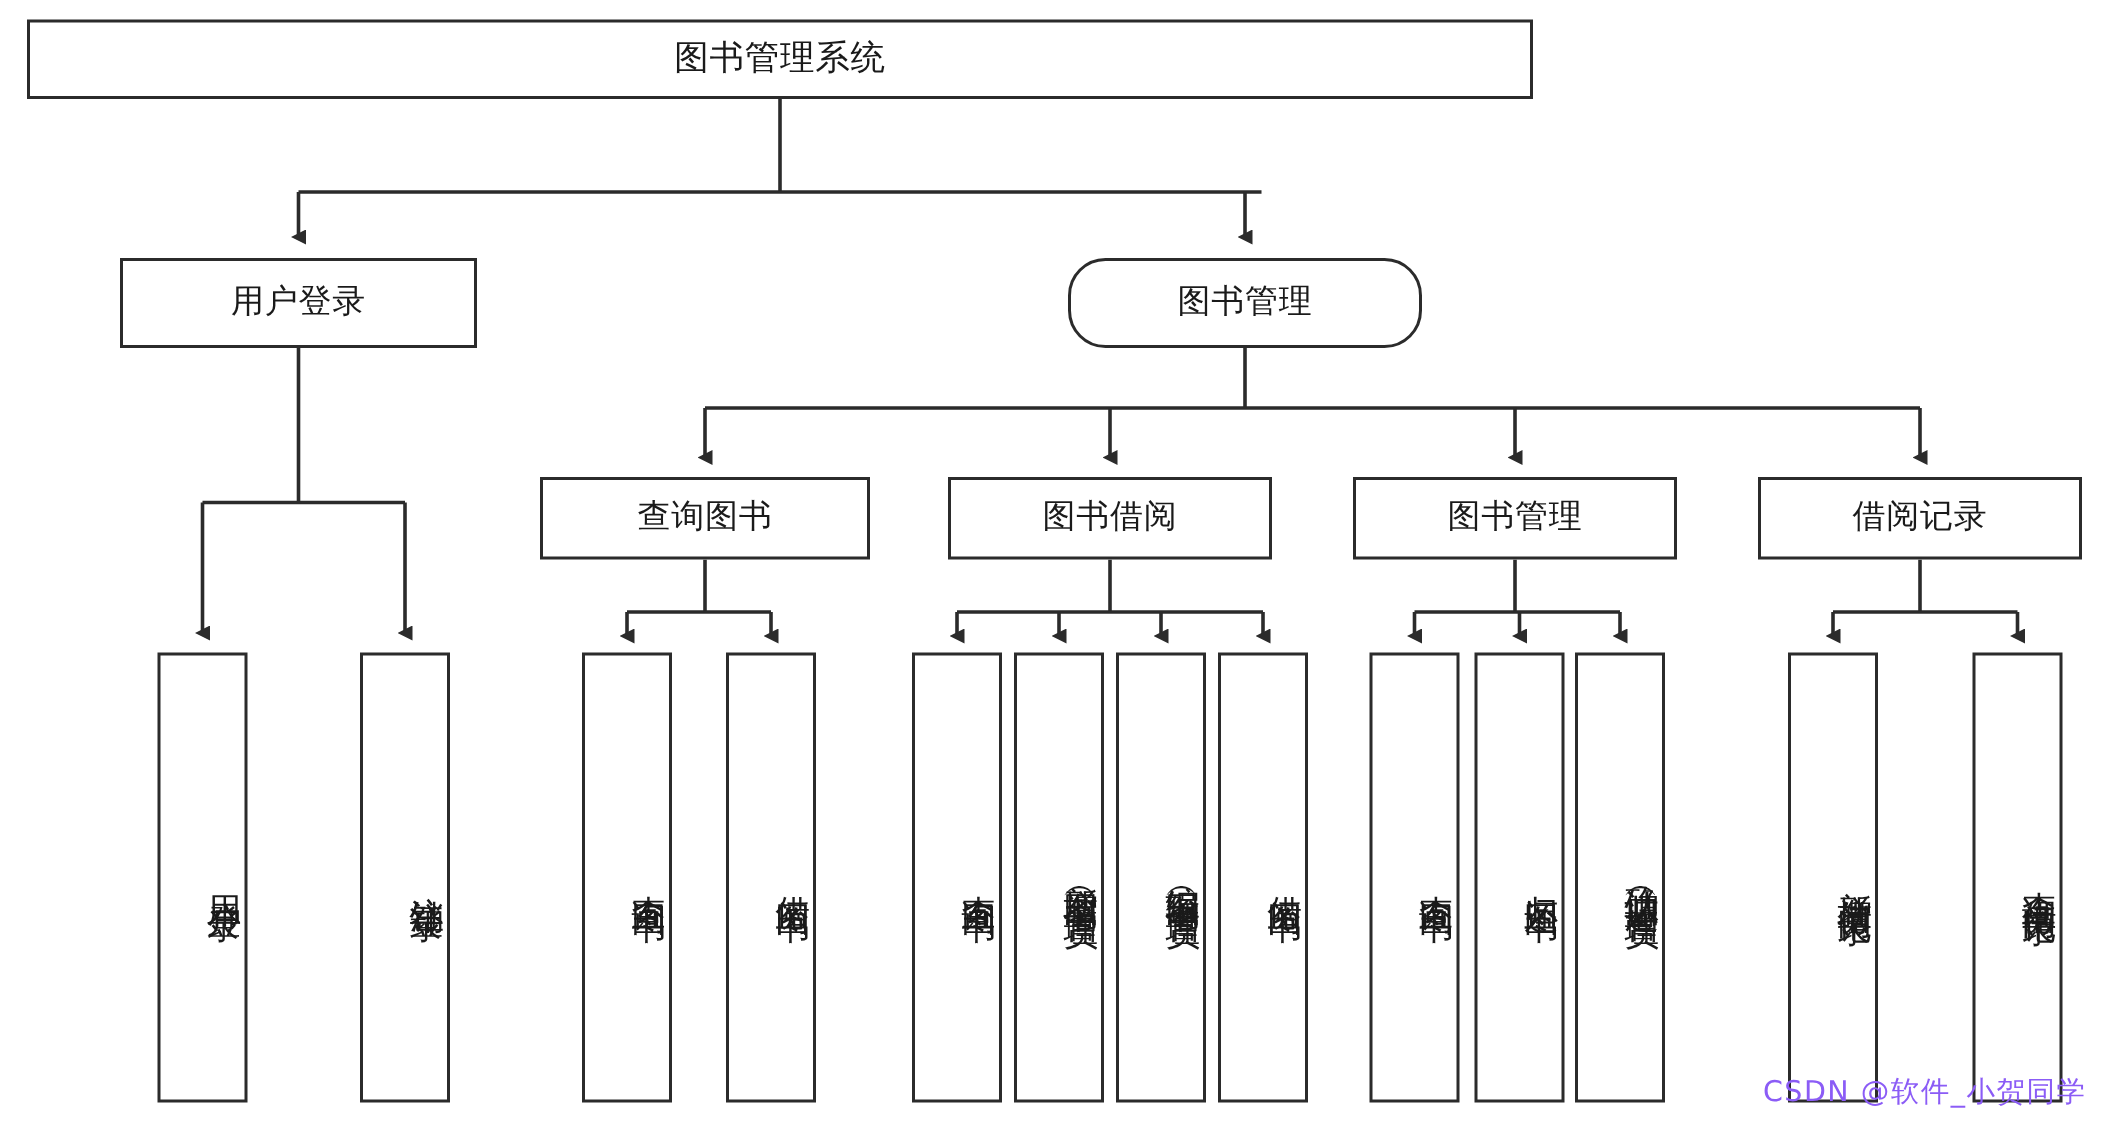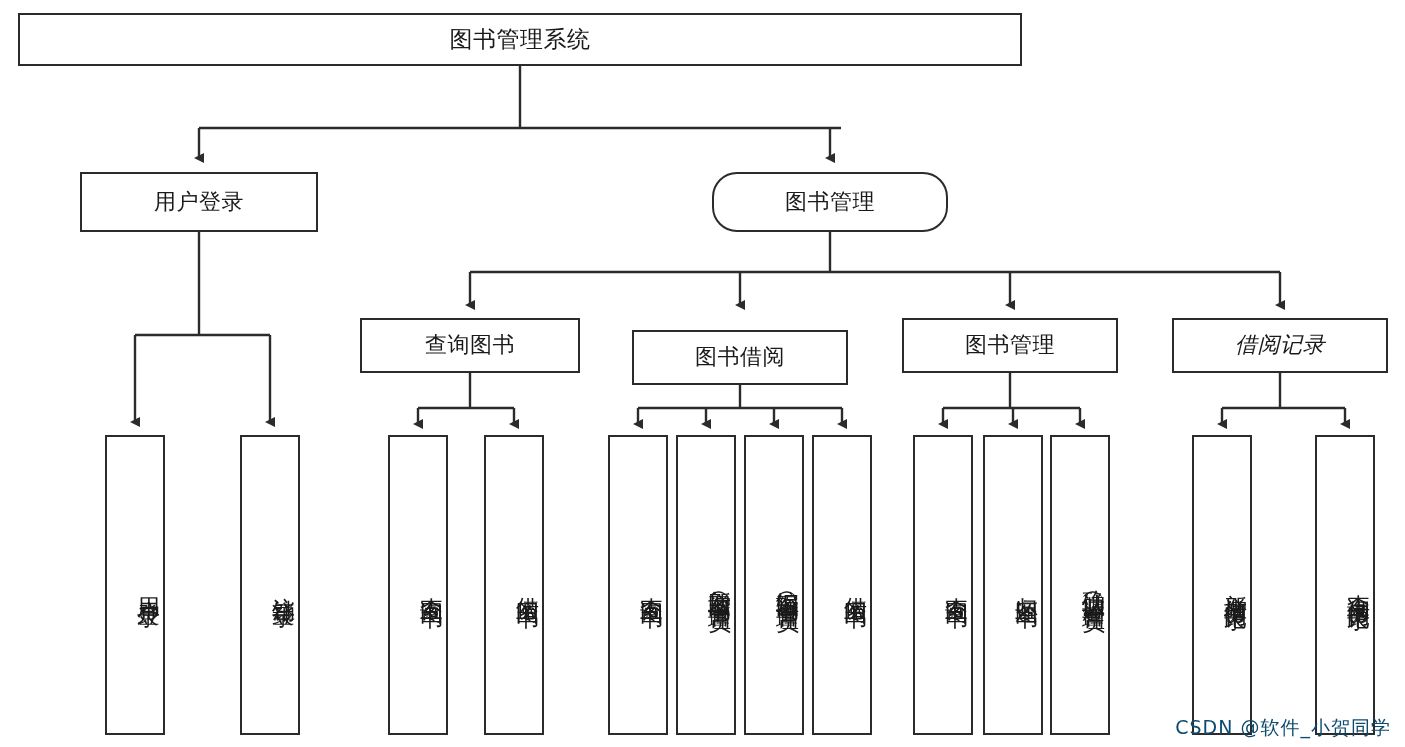--- a/index.html
+++ b/index.html
@@ -54,21 +54,21 @@
     writing-mode:vertical-rl;
     text-orientation:upright;
     display:block;
     white-space:nowrap;
   }
   .watermark{
     position:absolute;
     right:14px;
     bottom:6px;
     font-size:19px;
-    color:#0c4a6e;
+    color:#8b5cf6;
     letter-spacing:1px;
     white-space:nowrap;
     font-family:"DejaVu Sans","Liberation Sans",sans-serif;
   }
 </style>
 </head>
 <body>
 
 <div id="canvas">
 
@@ -132,29 +132,29 @@
   </div>
 
   <div class="node h" style="left:712px; top:172px; width:236px; height:60px;border-radius:25px;">
     <span>图书管理</span>
   </div>
 
   <div class="node h" style="left:360px; top:318px; width:220px; height:55px;">
     <span>查询图书</span>
   </div>
 
-  <div class="node h" style="left:632px; top:330px; width:216px; height:55px;">
+  <div class="node h" style="left:632px; top:318px; width:216px; height:55px;">
     <span>图书借阅</span>
   </div>
 
   <div class="node h" style="left:902px; top:318px; width:216px; height:55px;">
     <span>图书管理</span>
   </div>
 
-  <div class="node h" style="left:1172px; top:318px; width:216px; height:55px;font-style:italic;">
+  <div class="node h" style="left:1172px; top:318px; width:216px; height:55px;">
     <span>借阅记录</span>
   </div>
 
   <div class="node v" style="left:105px; top:435px; width:60px; height:300px;">
     <span class="vt">用户登录</span>
   </div>
   <div class="node v" style="left:240px; top:435px; width:60px; height:300px;">
     <span class="vt">注销登录</span>
   </div>
 

